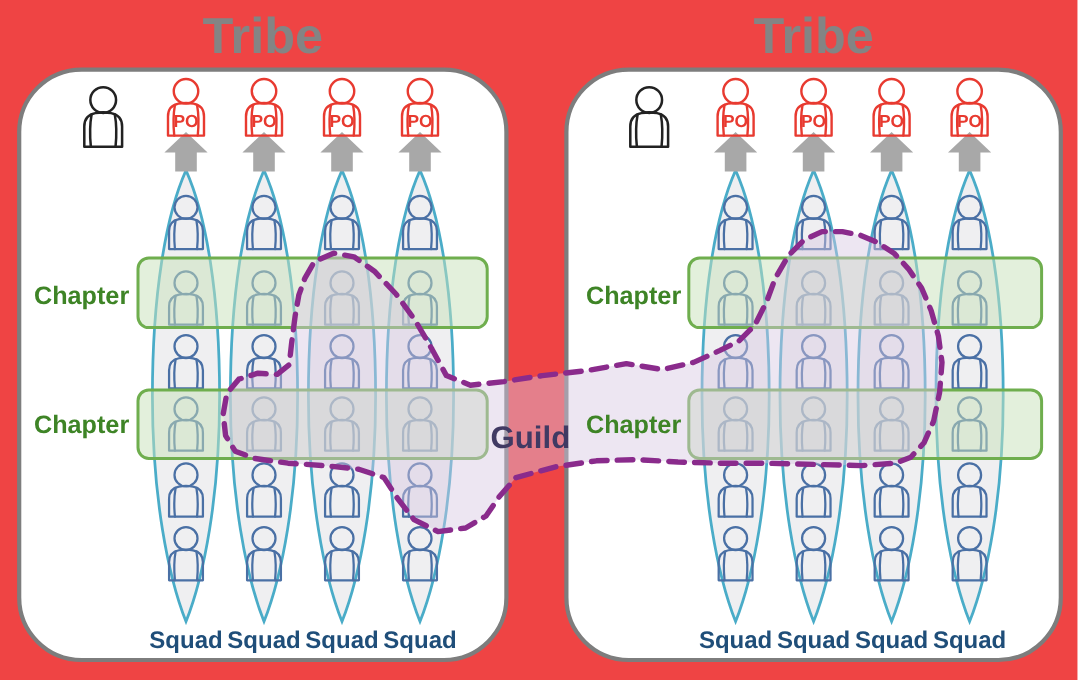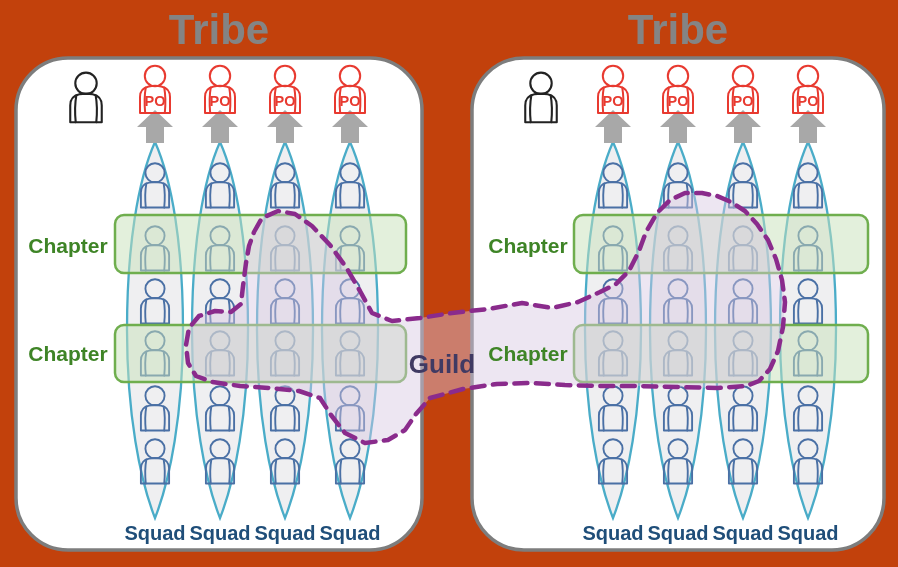--- a/index.html
+++ b/index.html
@@ -1,16 +1,16 @@
 <!DOCTYPE html>
 <html><head>
 <meta charset="utf-8">
 <style>
   html,body{margin:0;padding:0;background:#ffffff;}
-  #stage{position:relative;width:898px;height:567px;background:#c2410c;overflow:hidden;
+  #stage{position:relative;width:898px;height:567px;background:#ef4444;overflow:hidden;
          font-family:"Liberation Sans",sans-serif;}
   svg{display:block;}
   .tribe-title{font-family:"Liberation Sans",sans-serif;font-weight:bold;font-size:42px;}
   .chapter-label{font-family:"Liberation Sans",sans-serif;font-weight:bold;font-size:21px;}
   .squad-label{font-family:"Liberation Sans",sans-serif;font-weight:bold;font-size:20px;}
   .guild-label{font-family:"Liberation Sans",sans-serif;font-weight:bold;font-size:26px;}
   .po-label{font-family:"Liberation Sans",sans-serif;font-weight:600;font-size:14.5px;}
 </style>
 </head>
 <body>

